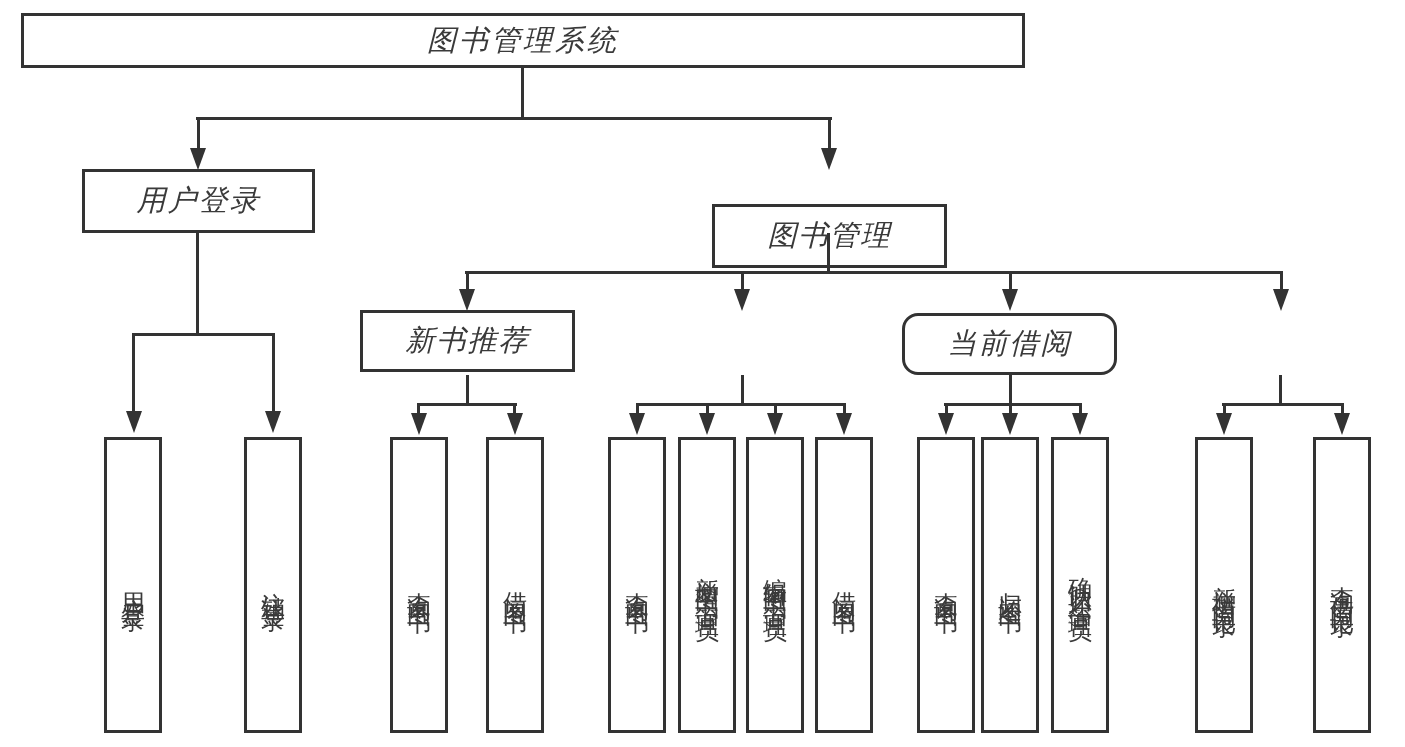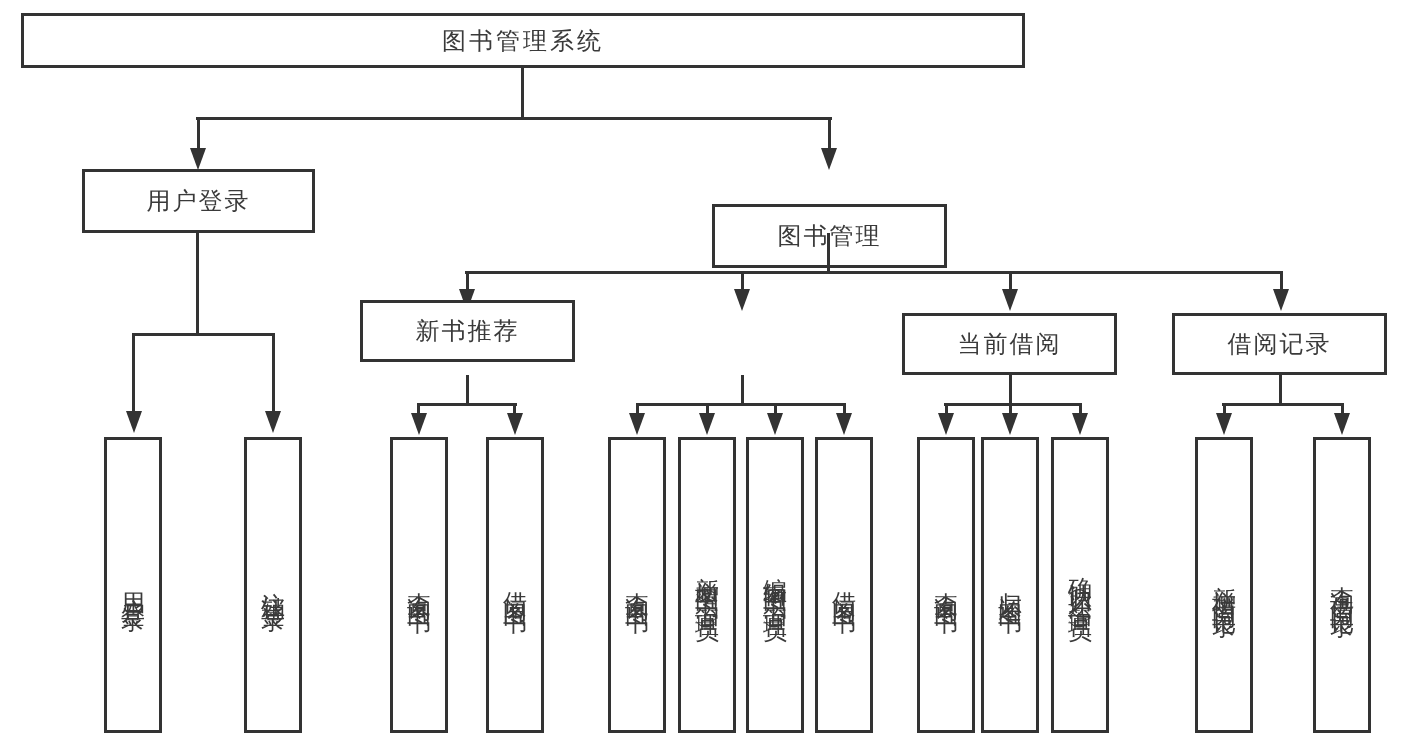--- a/index.html
+++ b/index.html
@@ -10,21 +10,21 @@
   }
   html,body{margin:0;padding:0;background:#ffffff;}
   #canvas{
     position:relative;width:1405px;height:747px;background:var(--box-fill);
     font-family:"Liberation Sans",sans-serif;color:var(--text);overflow:hidden;
   }
   .box{
     position:absolute;box-sizing:border-box;background:var(--box-fill);
     border:3px solid var(--line);display:flex;align-items:center;justify-content:center;
   }
-  .box .lbl{font-size:24px;letter-spacing:2px;color:var(--text);white-space:nowrap;}
+  .box .lbl{font-size:29px;letter-spacing:2px;color:var(--text);white-space:nowrap;font-style:italic;}
   .box.root .lbl{letter-spacing:3px;}
   .leaf{top:437px;width:58px;height:296px;}
   .leaf .vlbl{
     writing-mode:vertical-rl;text-orientation:mixed;
     font-size:24px;letter-spacing:6px;color:var(--text);line-height:1;
   }
   .vl{position:absolute;width:3px;background:var(--line);}
   .hl{position:absolute;height:3px;background:var(--line);}
   .ah{
     position:absolute;width:0;height:0;
@@ -71,28 +71,25 @@
   <div class="hl" style="left:465px;top:271px;width:817px;"></div>
   <div class="vl" style="left:465.5px;top:271px;height:20px;"></div>
   <div class="ah" style="left:459px;top:289px;"></div>
   <div class="vl" style="left:740.5px;top:271px;height:20px;"></div>
   <div class="ah" style="left:734px;top:289px;"></div>
   <div class="vl" style="left:1008.5px;top:271px;height:20px;"></div>
   <div class="ah" style="left:1002px;top:289px;"></div>
   <div class="vl" style="left:1279.5px;top:271px;height:20px;"></div>
   <div class="ah" style="left:1273px;top:289px;"></div>
 
-  <div class="box" style="left:360px;top:300px;width:215px;height:62px;">
+  <div class="box" style="left:360px;top:310px;width:215px;height:62px;">
     <span class="lbl">新书推荐</span>
   </div>
-  <div class="box" style="left:902px;top:313px;width:215px;height:62px;">
+  <div class="box" style="left:902px;top:313px;width:215px;height:62px;border-radius:16px;">
     <span class="lbl">当前借阅</span>
-  </div>
-  <div class="box" style="left:1172px;top:313px;width:215px;height:62px;">
-    <span class="lbl">借阅记录</span>
   </div>
 
   <div class="vl" style="left:465.5px;top:375px;height:30px;"></div>
   <div class="hl" style="left:417px;top:403px;width:100px;"></div>
   <div class="vl" style="left:417px;top:403px;height:12px;"></div>
   <div class="ah" style="left:410.5px;top:413px;"></div>
   <div class="vl" style="left:513px;top:403px;height:12px;"></div>
   <div class="ah" style="left:506.5px;top:413px;"></div>
 
   <div class="vl" style="left:740.5px;top:375px;height:30px;"></div>

